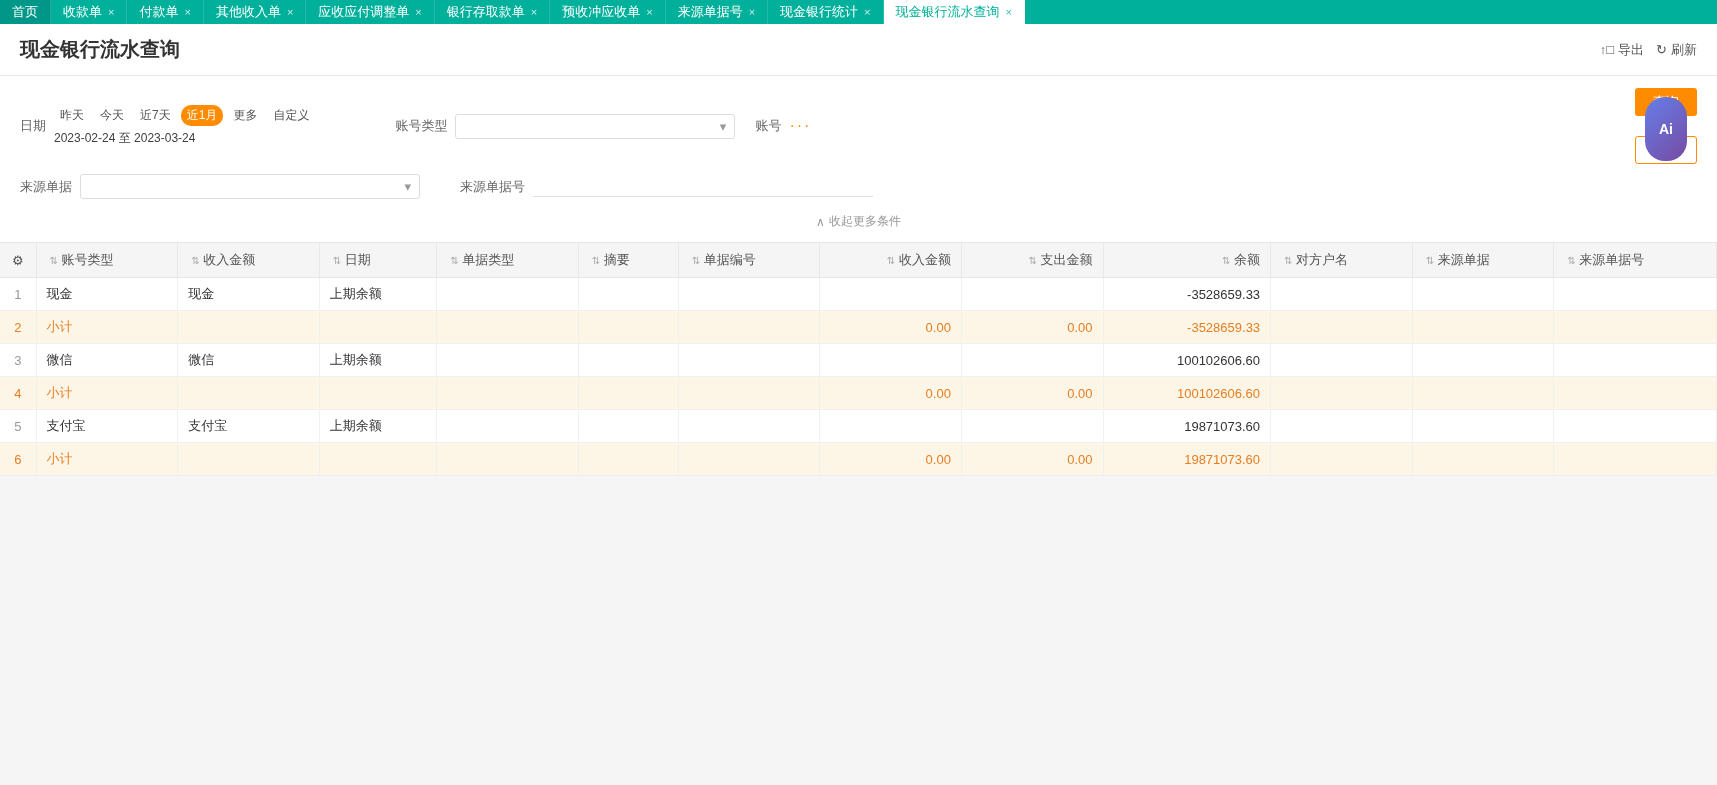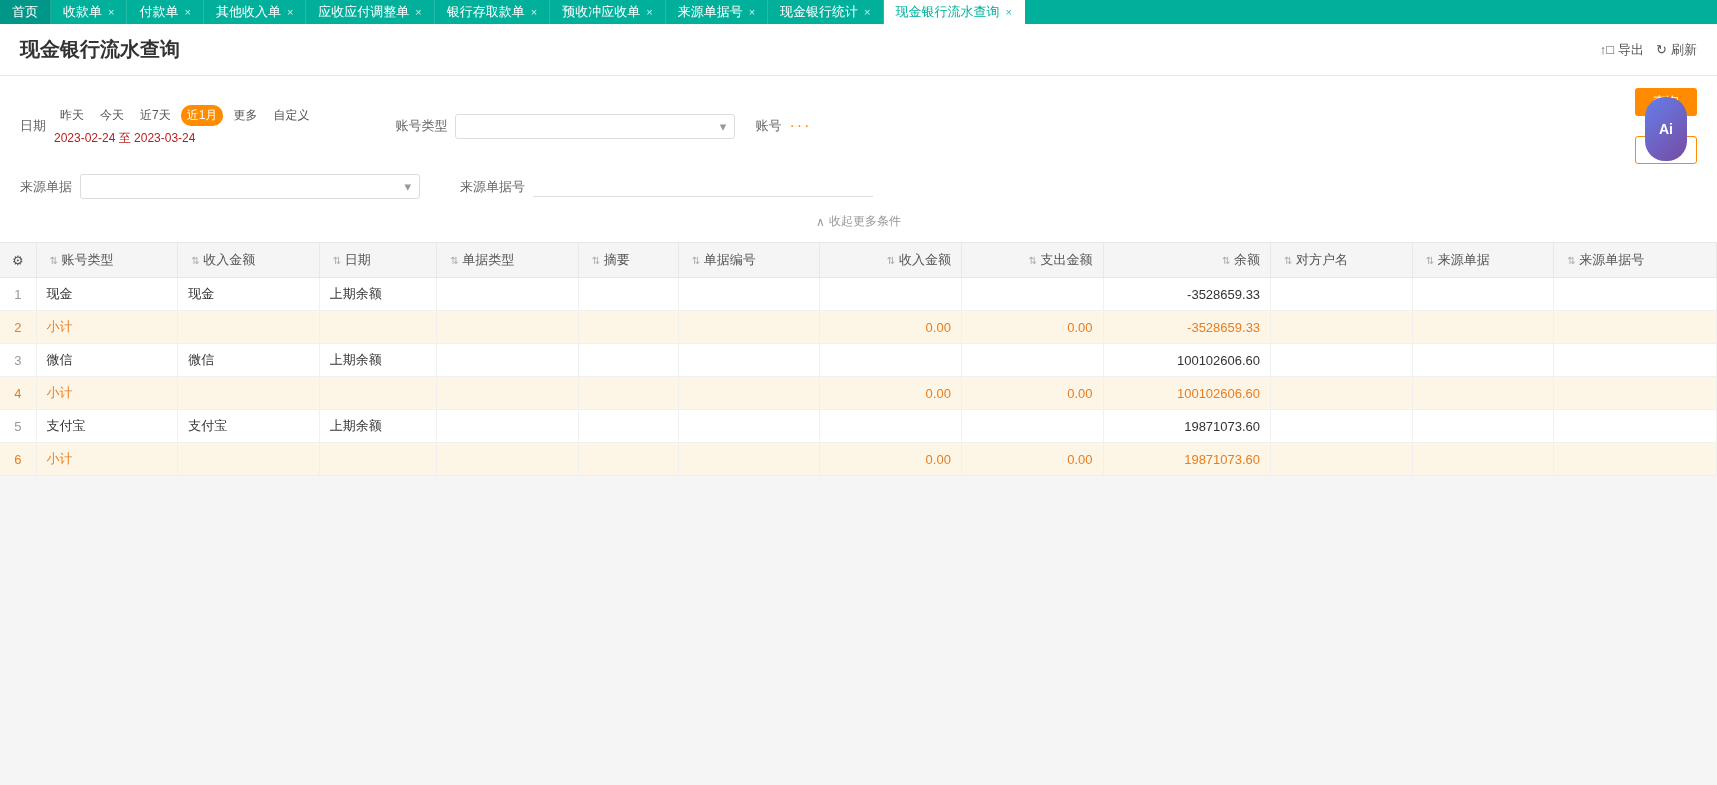--- a/index.html
+++ b/index.html
@@ -100,21 +100,21 @@
       color: #555;
       font-size: 12px;
       border-radius: 2px;
     }
     .date-shortcut.active {
       background: #ff8c00;
       color: #fff;
       border-radius: 10px;
     }
     .date-range-text {
-      color: #b91c1c;
+      color: #404040;
       font-size: 12px;
       margin-top: 4px;
     }
     .select-box {
       display: flex;
       align-items: center;
       border: 1px solid #ddd;
       border-radius: 3px;
       padding: 4px 8px;
       min-width: 200px;

